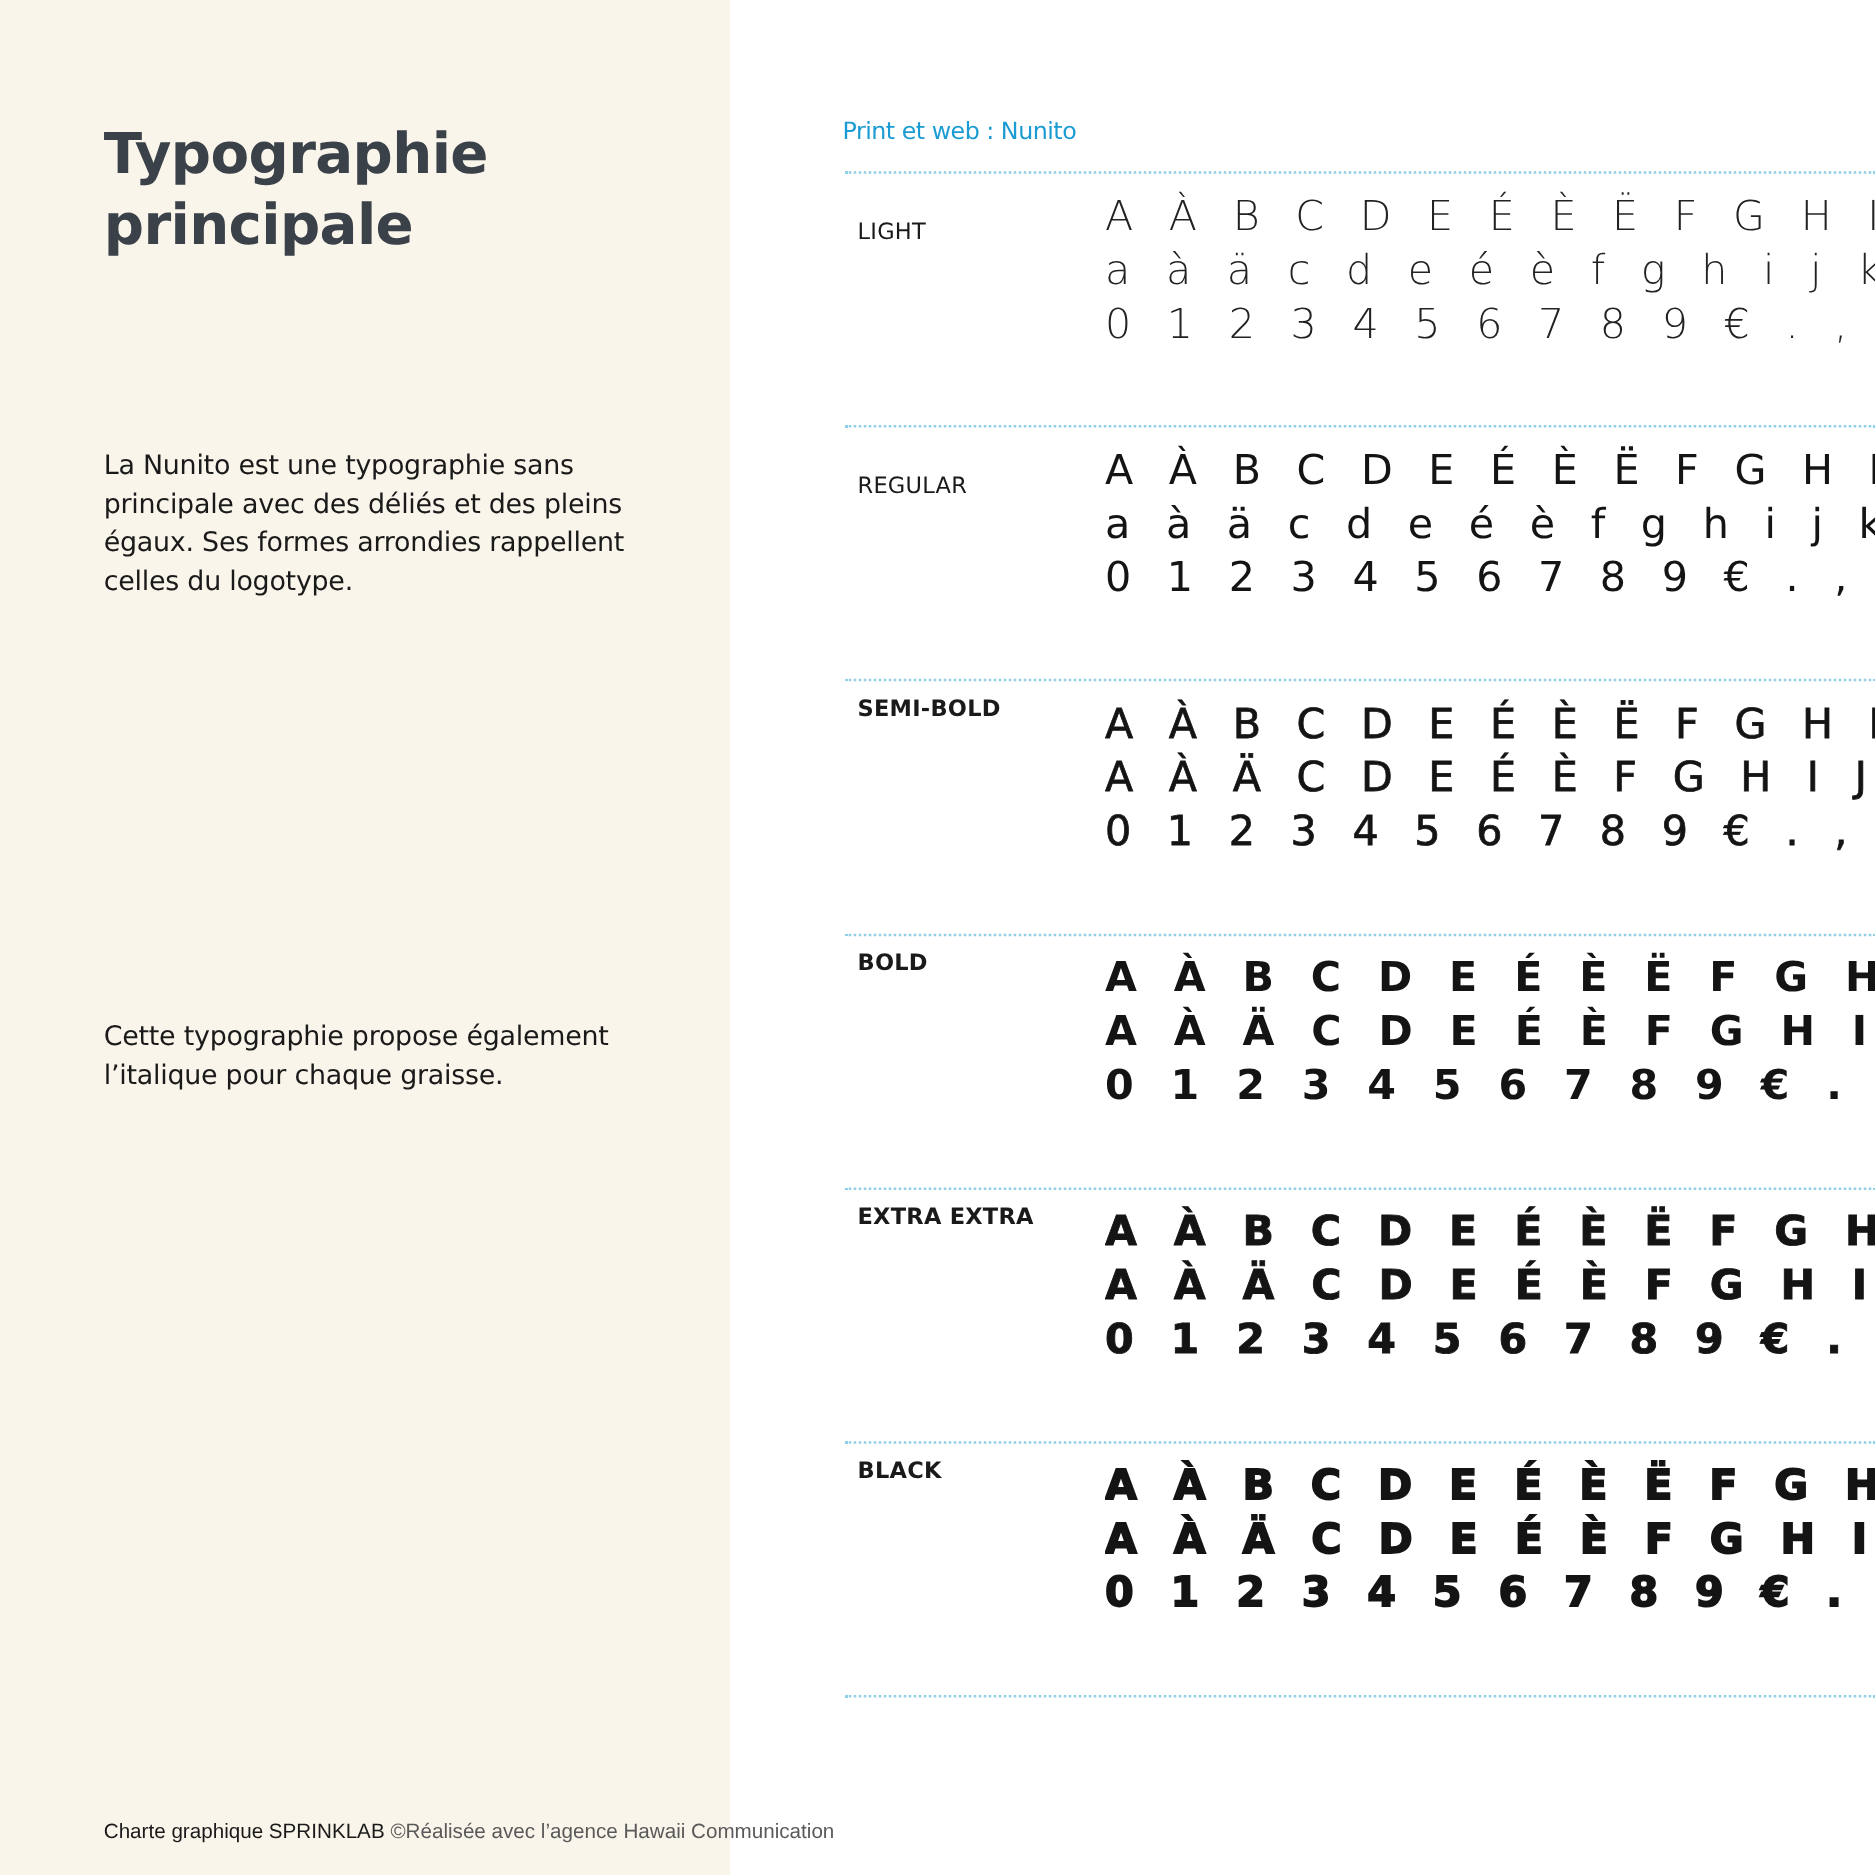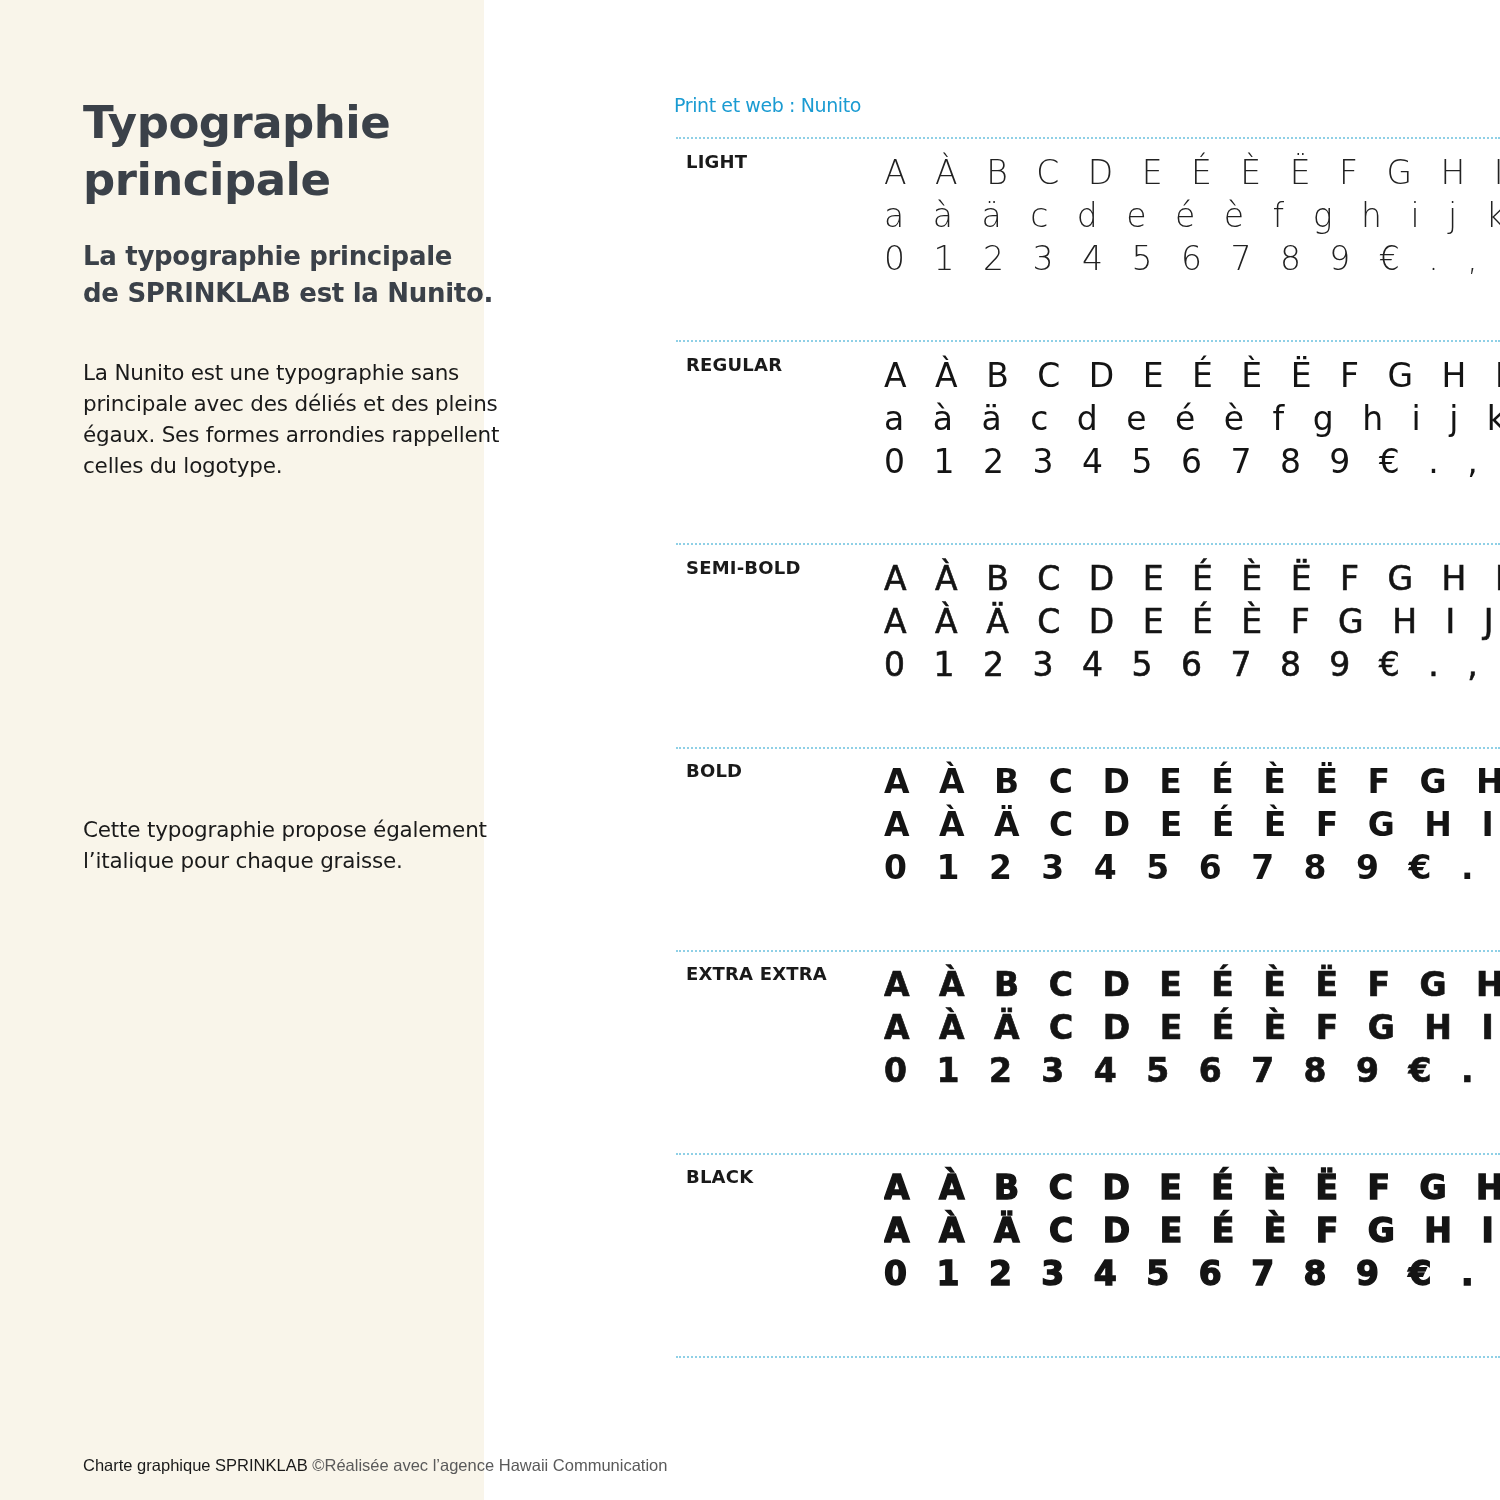--- a/index.html
+++ b/index.html
@@ -2,23 +2,22 @@
 <html><head>
 <meta charset="utf-8">
 <style>
   html, body { margin: 0; padding: 0; }
   body {
     width: 1500px; height: 1500px; overflow: hidden; position: relative;
     background: #ffffff;
     font-family: "DejaVu Sans", "Liberation Sans", sans-serif;
   }
   .left-panel {
-    position: absolute; left: 0; top: 0; width: 464px; height: 1500px;
+    position: absolute; left: 0; top: 0; width: 584px; height: 1500px;
     background: #f9f5ea;
-    padding-left: 20px;
   }
   .title {
     position: absolute; left: 83px; top: 94px; margin: 0;
     font-size: 45px; line-height: 57px; font-weight: bold;
     color: #3b4149; letter-spacing: -0.5px;
   }
   .subtitle {
     position: absolute; left: 83px; top: 238px; margin: 0; width: 470px;
     font-size: 26px; line-height: 37px; font-weight: bold; color: #3b4149;
     letter-spacing: -0.3px;
@@ -58,35 +57,31 @@
   .specimen .line {
     display: block; font-size: 33px; line-height: 43px; letter-spacing: 9px;
   }
   .w-light .line { font-weight: 200; -webkit-text-stroke: 0; color: #222; }
   .w-regular .line { font-weight: normal; }
   .w-semibold .line { font-weight: normal; -webkit-text-stroke: 0.6px #141414; }
   .w-bold .line { font-weight: bold; }
   .w-extrabold .line { font-weight: bold; -webkit-text-stroke: 0.7px #141414; }
   .w-black .line { font-weight: bold; -webkit-text-stroke: 1.4px #141414; }
 
-  .lbl-light, .lbl-regular { font-weight: bold; }
+  .lbl-light, .lbl-regular { font-weight: normal; margin-top: 24px; }
   .lbl-bold { font-weight: bold; }
 </style>
 </head>
 <body>
 
 <div class="left-panel">
   <h1 class="title">
     <span>Typographie</span><br>
     <span>principale</span>
   </h1>
-  <p class="subtitle">
-    <span>La typographie principale</span><br>
-    <span>de SPRINKLAB est la Nunito.</span>
-  </p>
   <p class="para p1">La Nunito est une typographie sans principale avec des déliés et des pleins égaux. Ses formes arrondies rappellent celles du logotype.</p>
   <p class="para p3">Cette typographie propose également l’italique pour chaque graisse.</p>
 </div>
 
 <div class="footer">
   <span>Charte graphique SPRINKLAB</span><span class="credit"> ©Réalisée avec l’agence Hawaii Communication</span>
 </div>
 
 <h2 class="section-title">Print et web : Nunito</h2>
 

